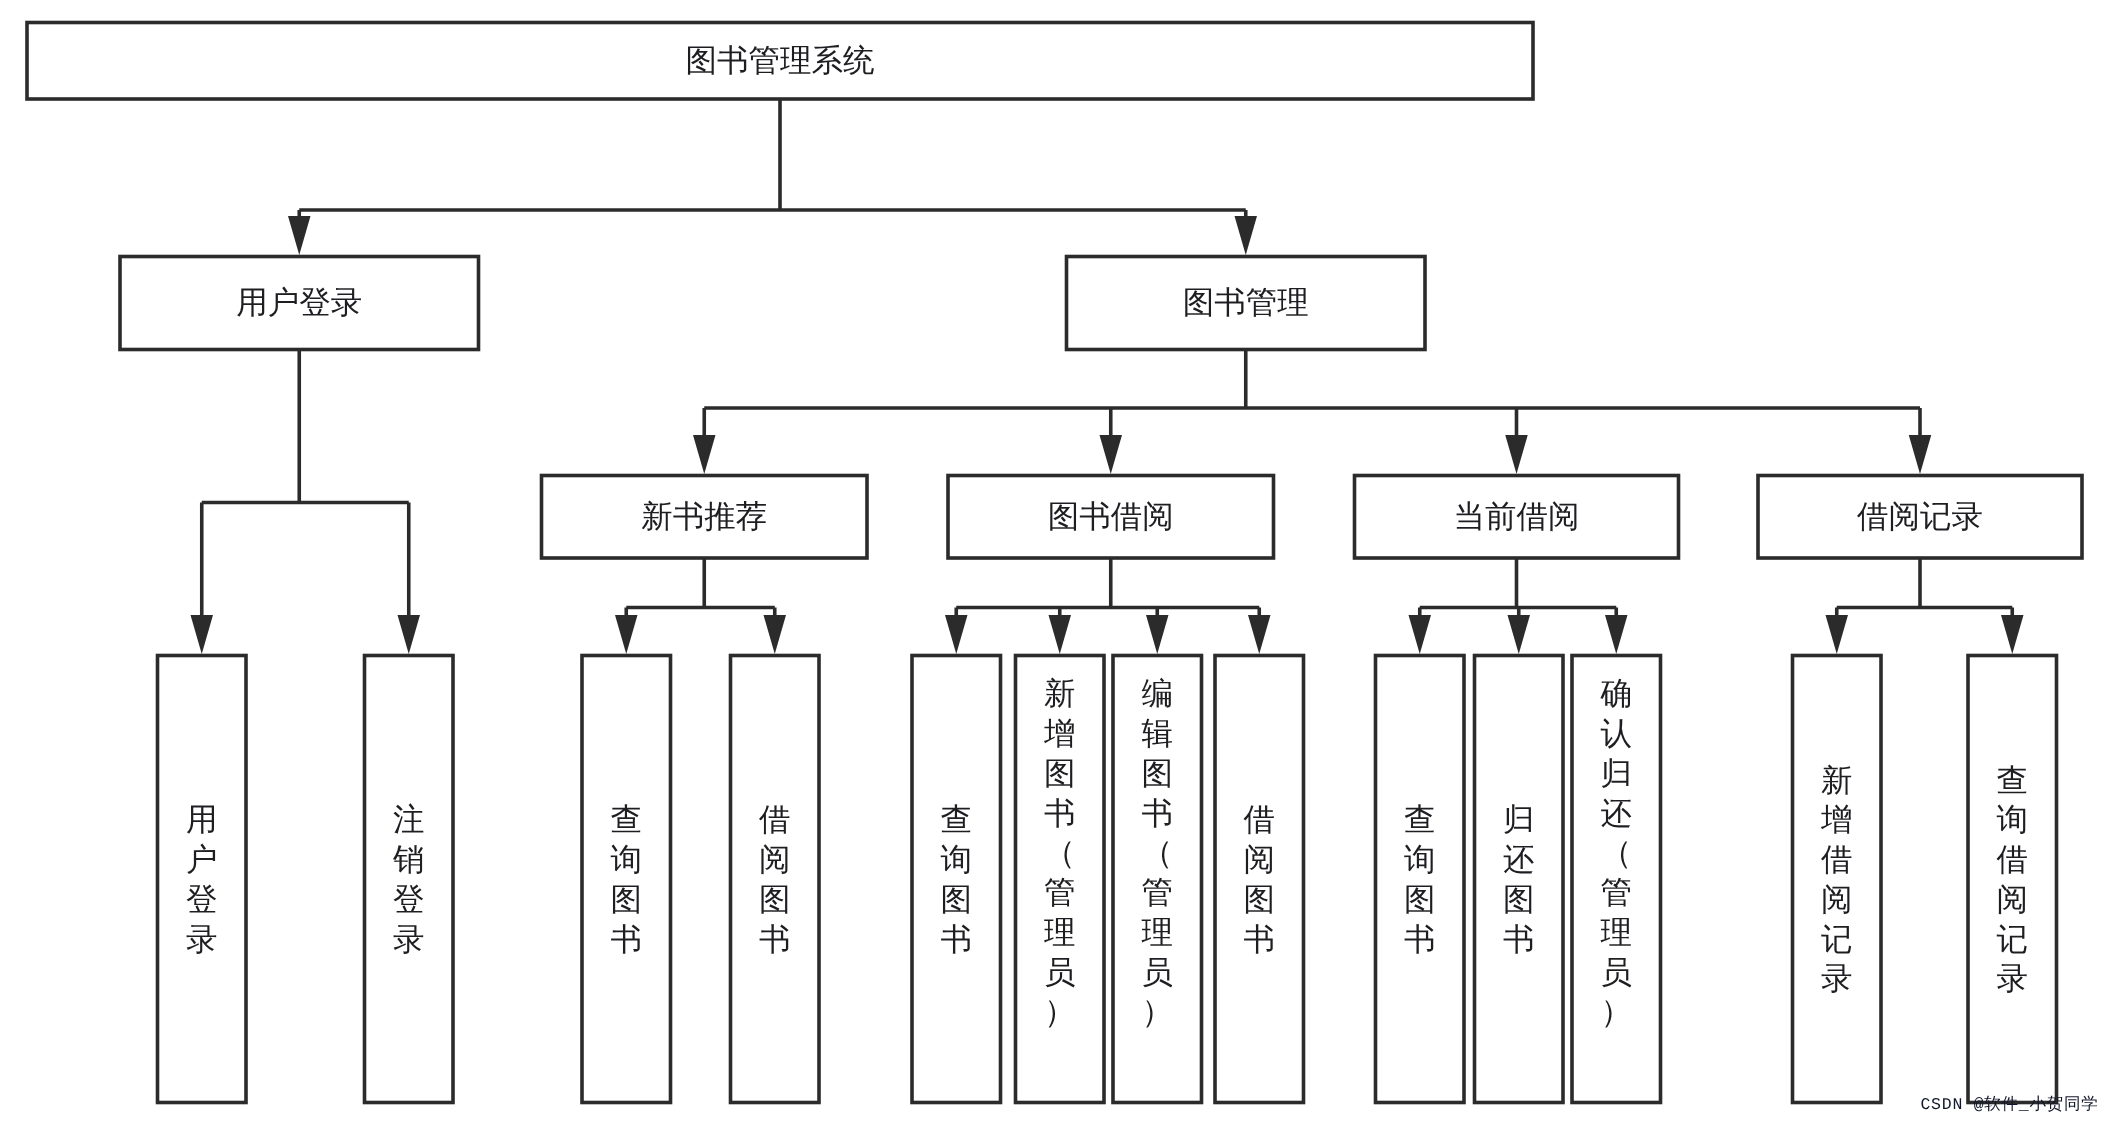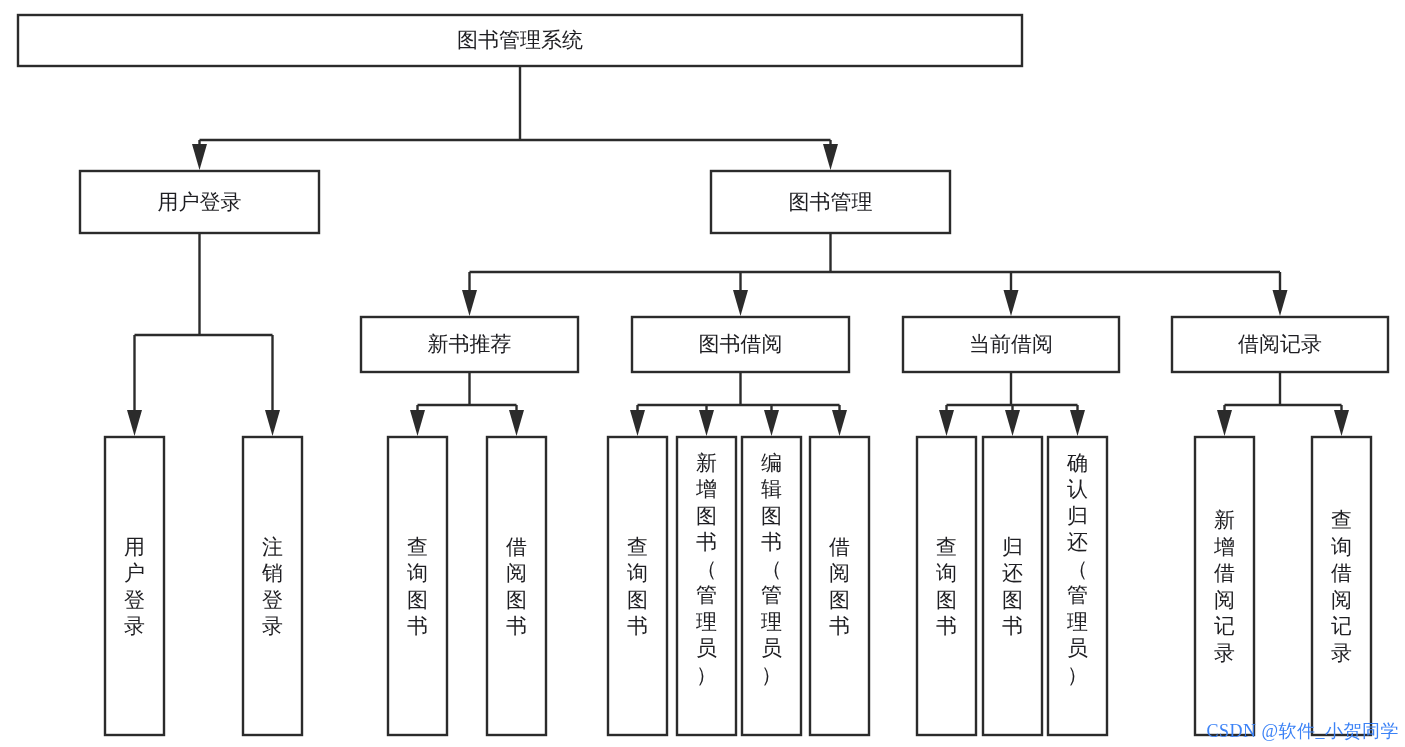--- a/index.html
+++ b/index.html
@@ -54,23 +54,23 @@
     stroke-linecap: butt;
   }
   .arrow-head {
     fill: #2b2b2b;
     stroke: none;
   }
   .watermark {
     position: absolute;
     right: 6px;
     bottom: 4px;
-    font-family: Liberation Serif, serif;
-    font-size: 18px;
-    color: #3b82f6;
+    font-family: Liberation Mono, monospace;
+    font-size: 11px;
+    color: #0f172a;
     letter-spacing: 0.5px;
     user-select: none;
     pointer-events: none;
     white-space: pre;
   }
 </style>
 </head>
 <body>
 
 <div id="diagram-root">

